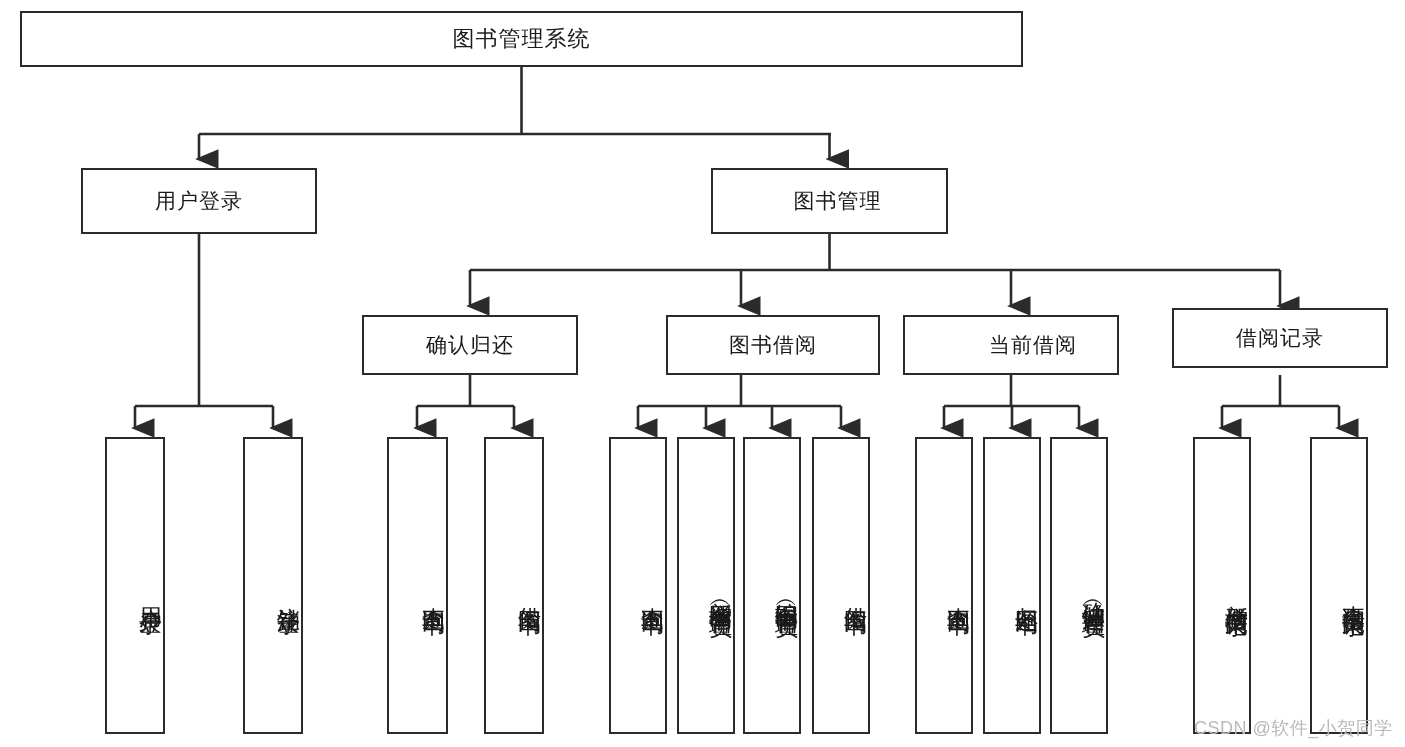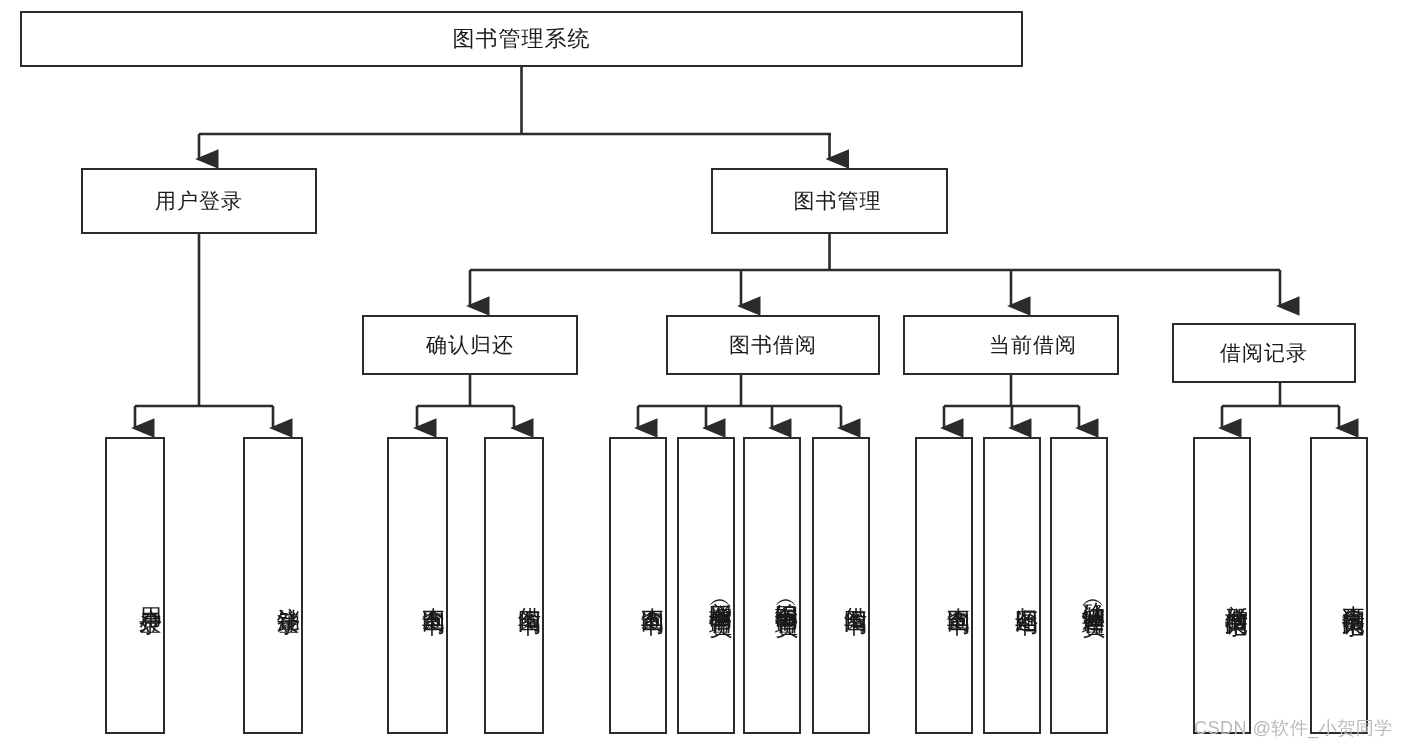--- a/index.html
+++ b/index.html
@@ -116,21 +116,21 @@
   </svg>
 
   <div class="node root horiz" id="node-root" style="left: 20px; top: 11px; width: 1003px; height: 56px;">图书管理系统</div>
 
   <div class="node horiz" id="node-l2-0" style="left: 81px; top: 168px; width: 236px; height: 66px;">用户登录</div>
   <div class="node horiz" id="node-l2-1" style="left: 711px; top: 168px; width: 237px; height: 66px; padding-left: 16px;">图书管理</div>
 
   <div class="node horiz" id="node-l3-0" style="left: 362px; top: 315px; width: 216px; height: 60px;">确认归还</div>
   <div class="node horiz" id="node-l3-1" style="left: 634px; top: 315px; width: 214px; height: 60px; margin-left: 32px;">图书借阅</div>
   <div class="node horiz" id="node-l3-2" style="left: 903px; top: 315px; width: 216px; height: 60px; padding-left: 44px;">当前借阅</div>
-  <div class="node horiz" id="node-l3-3" style="left: 1172px; top: 323px; width: 184px; height: 60px;">借阅记录</div>
+  <div class="node horiz" id="node-l3-3" style="left: 1172px; top: 308px; width: 216px; height: 60px;">借阅记录</div>
 
   <div class="node vert" id="node-leaf-0" style="left: 105px; top: 437px; width: 60px; height: 297px;">用户登录</div>
   <div class="node vert" id="node-leaf-1" style="left: 243px; top: 437px; width: 60px; height: 297px;">注销登录</div>
   <div class="node vert" id="node-leaf-2" style="left: 387px; top: 437px; width: 61px; height: 297px;">查询图书</div>
   <div class="node vert" id="node-leaf-3" style="left: 484px; top: 437px; width: 60px; height: 297px;">借阅图书</div>
   <div class="node vert" id="node-leaf-4" style="left: 609px; top: 437px; width: 58px; height: 297px;">查询图书</div>
   <div class="node vert" id="node-leaf-5" style="left: 677px; top: 437px; width: 58px; height: 297px;">新增图书（管理员）</div>
   <div class="node vert" id="node-leaf-6" style="left: 743px; top: 437px; width: 58px; height: 297px;">编辑图书（管理员）</div>
   <div class="node vert" id="node-leaf-7" style="left: 812px; top: 437px; width: 58px; height: 297px;">借阅图书</div>
   <div class="node vert" id="node-leaf-8" style="left: 915px; top: 437px; width: 58px; height: 297px;">查询图书</div>

